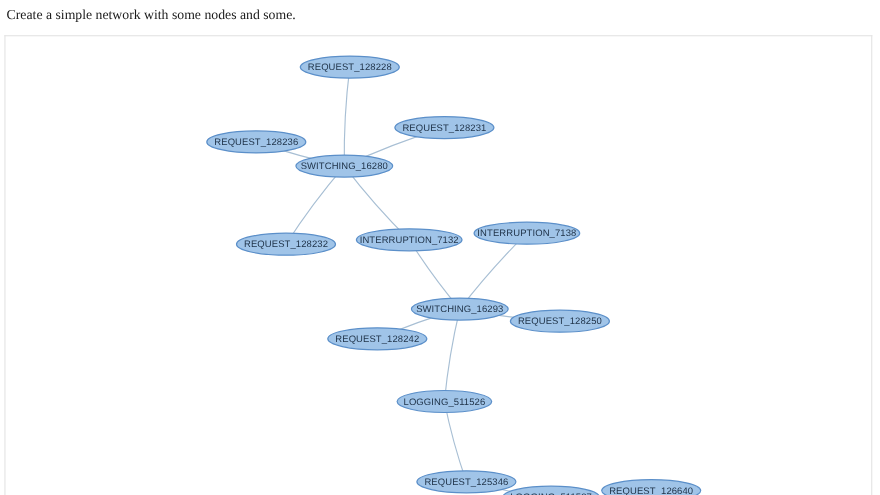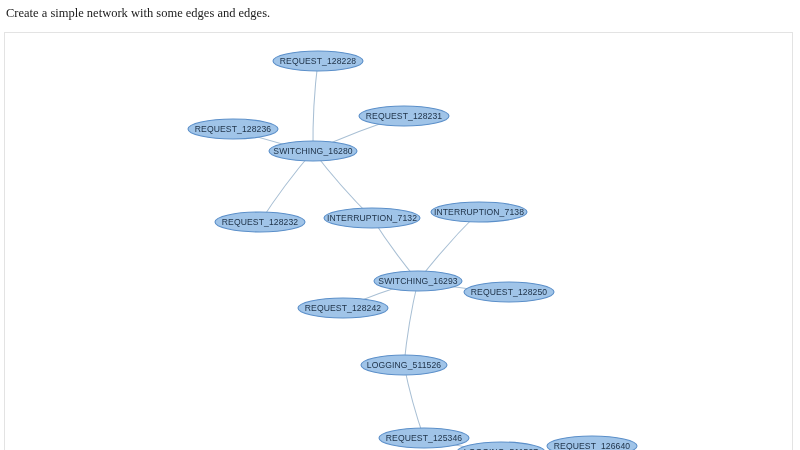--- a/index.html
+++ b/index.html
@@ -65,21 +65,21 @@
     text-anchor: middle;
     dominant-baseline: middle;
     letter-spacing: 0.1px;
   }
 </style>
 </head>
 <body>
 
 <div id="page">
 
-  <div id="caption">Create a simple network with some edges and edges.</div>
+  <div id="caption">Create a simple network with some nodes and some.</div>
 
   <div id="graph-panel">
     <svg id="graph-svg" width="789" height="418" viewBox="0 0 789 418">
       <g id="edges-group">
           <path d="M 313 28 Q 307.35 72.83 308 118" class="edge-line" stroke="#a8bfd4"></path>
           <path d="M 399 83 Q 352.27 97.31 308 118" class="edge-line" stroke="#a8bfd4"></path>
           <path d="M 228 96 Q 267.23 109.80 308 118" class="edge-line" stroke="#a8bfd4"></path>
           <path d="M 308 118 Q 279.01 151.65 255 189" class="edge-line" stroke="#a8bfd4"></path>
           <path d="M 308 118 Q 335.15 153.56 367 185" class="edge-line" stroke="#a8bfd4"></path>
           <path d="M 367 185 Q 387.80 218.11 413 248" class="edge-line" stroke="#a8bfd4"></path>

